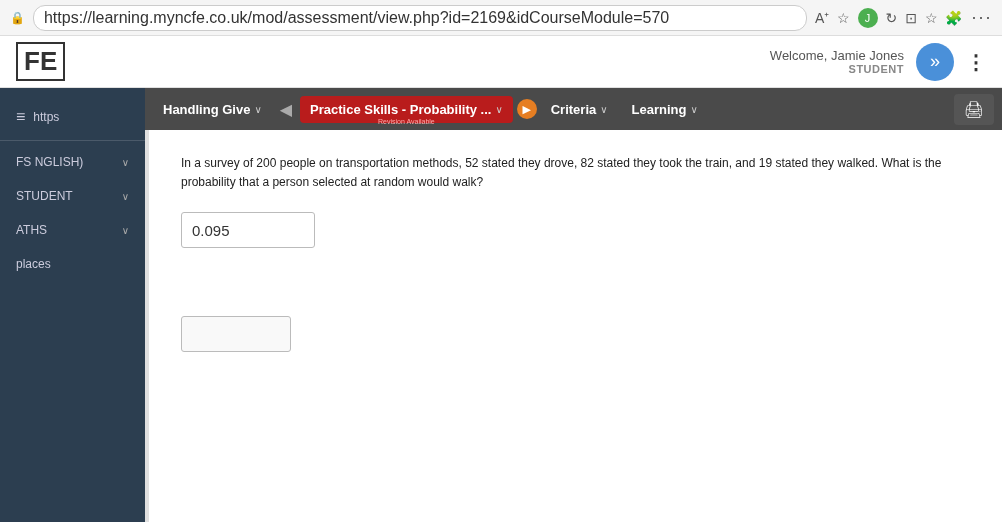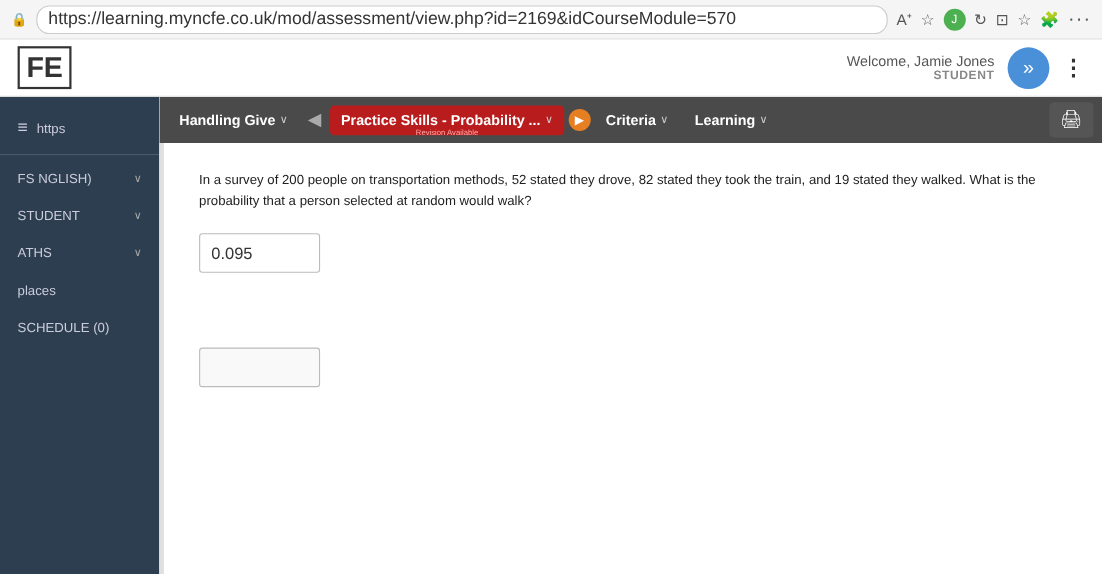--- a/index.html
+++ b/index.html
@@ -228,21 +228,21 @@
     .question-text {
       font-size: 12px;
       color: #222;
       line-height: 1.6;
       margin-bottom: 20px;
     }
     .answer-input-wrapper {
       margin-bottom: 28px;
     }
     .answer-input {
-      width: 110px;
+      width: 134px;
       height: 36px;
       border: 1px solid #bbb;
       border-radius: 3px;
       padding: 6px 10px;
       font-size: 15px;
       color: #333;
       background: white;
     }
     .second-input {
       width: 110px;
@@ -306,23 +306,20 @@
         <span class="sidebar-label">STUDENT</span>
         <span class="sidebar-chevron">∨</span>
       </div>
       <div class="sidebar-item">
         <span class="sidebar-label">ATHS</span>
         <span class="sidebar-chevron">∨</span>
       </div>
       <div class="sidebar-item">
         <span class="sidebar-label">places</span>
       </div>
-      <div class="sidebar-item">
-        <span class="sidebar-label">SCHEDULE (0)</span>
-      </div>
     </div>
 
     <div class="main-panel">
 
       <div class="nav-bar">
         <div class="nav-item">
           <span style="font-weight:bold;">Handling Give</span>
           <span class="chevron">∨</span>
         </div>
         <span style="color:#aaa;font-size:16px;padding:0 4px;">◀</span>

